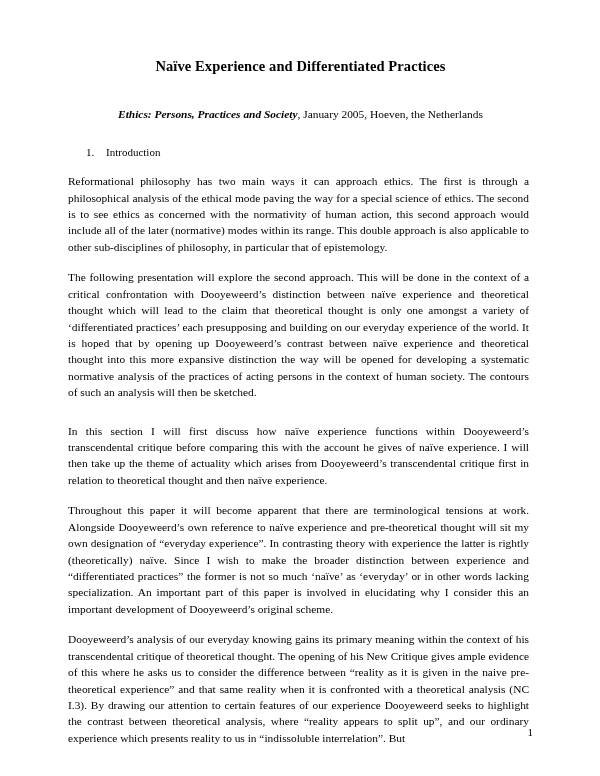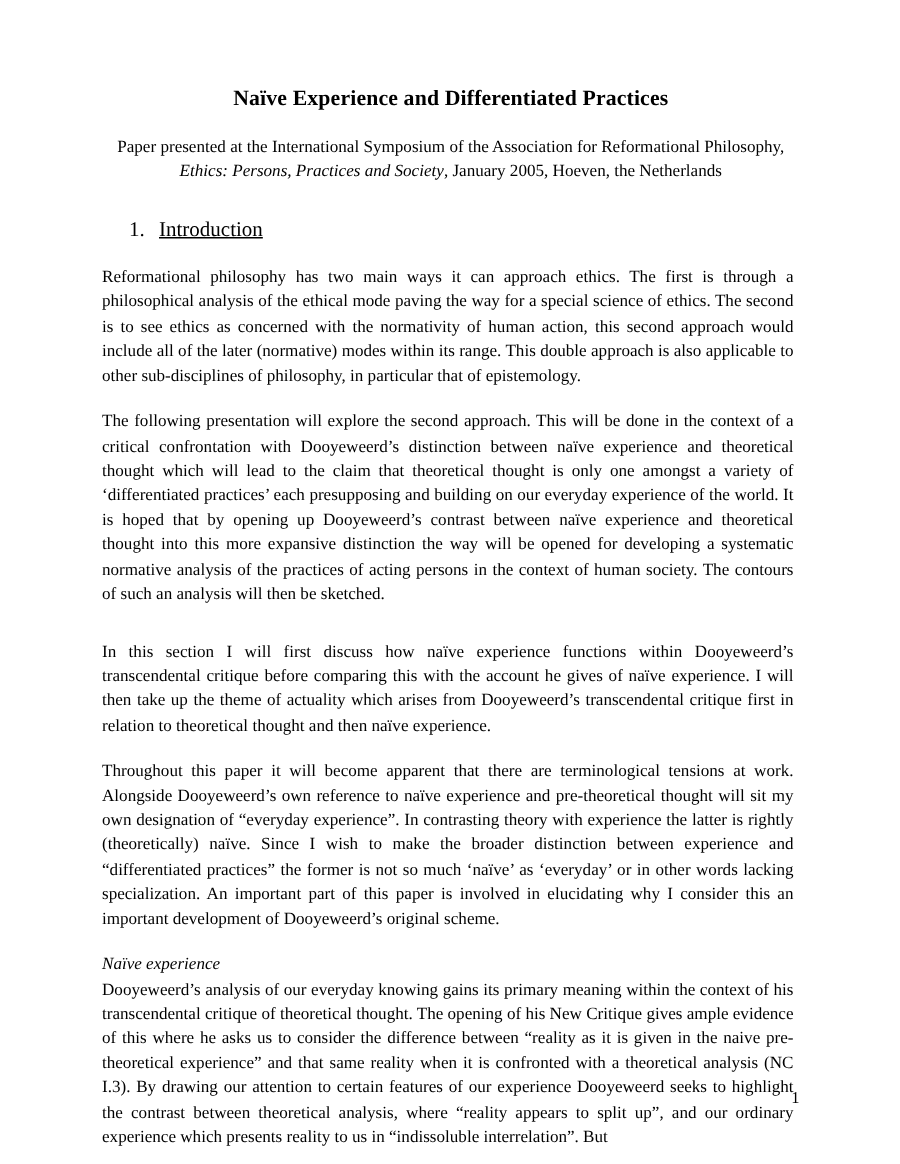--- a/index.html
+++ b/index.html
@@ -39,28 +39,28 @@
     line-height: 1.2;
   }
   .subtitle {
     font-size: 11.4px;
     text-align: center;
     line-height: 1.38;
     margin: 0 0 22px 0;
   }
   .subtitle .ital {
     font-style: italic;
+    font-weight: bold;
   }
   h2.section {
-    font-size: 14px;
+    font-size: 11px;
     font-weight: normal;
     margin: 0 0 14px 0;
     padding-left: 18px;
     line-height: 1.3;
-    text-decoration: underline;
   }
   h2.section .num {
     display: inline-block;
     width: 20px;
   }
   p.body-par {
     font-size: 11.4px;
     line-height: 1.44;
     text-align: justify;
     margin: 0 4px 14px 0;
@@ -91,41 +91,39 @@
 </style>
 </head>
 <body>
 
 <div class="page">
   <div class="content">
 
     <h1 class="doc-title">Naïve Experience and Differentiated Practices</h1>
 
     <div class="subtitle">
-      <span>Paper presented at the International Symposium of the Association for Reformational Philosophy,</span>
       <br>
       <span class="ital">Ethics: Persons, Practices and Society</span><span>, January 2005, Hoeven, the Netherlands</span>
     </div>
 
     <h2 class="section">
       <span class="num">1.</span><span>Introduction</span>
     </h2>
 
     <p class="body-par">Reformational philosophy has two main ways it can approach ethics.  The first is through a philosophical analysis of the ethical mode paving the way for a special science of ethics.  The second is to see ethics as concerned with the normativity of human action, this second approach would include all of the later (normative) modes within its range.  This double approach is also applicable to other sub-disciplines of philosophy, in particular that of epistemology.</p>
 
     <p class="body-par">The following presentation will explore the second approach.  This will be done in the context of a critical confrontation with Dooyeweerd’s distinction between naïve experience and theoretical thought which will lead to the claim that theoretical thought is only one amongst a variety of ‘differentiated practices’ each presupposing and building on our everyday experience of the world.  It is hoped that by opening up Dooyeweerd’s contrast between naïve experience and theoretical thought into this more expansive distinction the way will be opened for developing a systematic normative analysis of the practices of acting persons in the context of human society.  The contours of such an analysis will then be sketched.</p>
 
     <div class="spacer-sm"></div>
 
 
     <p class="body-par">In this section I will first discuss how naïve experience functions within Dooyeweerd’s transcendental critique before comparing this with the account he gives of naïve experience.  I will then take up the theme of actuality which arises from Dooyeweerd’s transcendental critique first in relation to theoretical thought and then naïve experience.</p>
 
     <p class="body-par">Throughout this paper it will become apparent that there are terminological tensions at work.  Alongside Dooyeweerd’s own reference to naïve experience and pre-theoretical thought will sit my own designation of “everyday experience”.  In contrasting theory with experience the latter is rightly (theoretically) naïve.  Since I wish to make the broader distinction between experience and “differentiated practices” the former is not so much ‘naïve’ as ‘everyday’ or in other words lacking specialization.  An important part of this paper is involved in elucidating why I consider this an important development of Dooyeweerd’s original scheme.</p>
 
-    <h3 class="subhead">Naïve experience</h3>
 
     <p class="body-par tight">
       <span>Dooyeweerd’s analysis of our everyday knowing gains its primary meaning within the context of his transcendental critique of theoretical thought.  The opening of his </span><span class="ital">New Critique</span><span> gives ample evidence of this where he asks us to consider the difference between “reality as it is given in the naive pre-theoretical experience” and that same reality when it is confronted with a theoretical analysis (NC I.3).  By drawing our attention to certain features of our experience Dooyeweerd seeks to highlight the contrast between theoretical analysis, where “reality appears to split up”, and our ordinary experience which presents reality to us in “indissoluble interrelation”.  But</span>
     </p>
 
   </div>
 
   <div class="page-number">1</div>
 </div>
 

